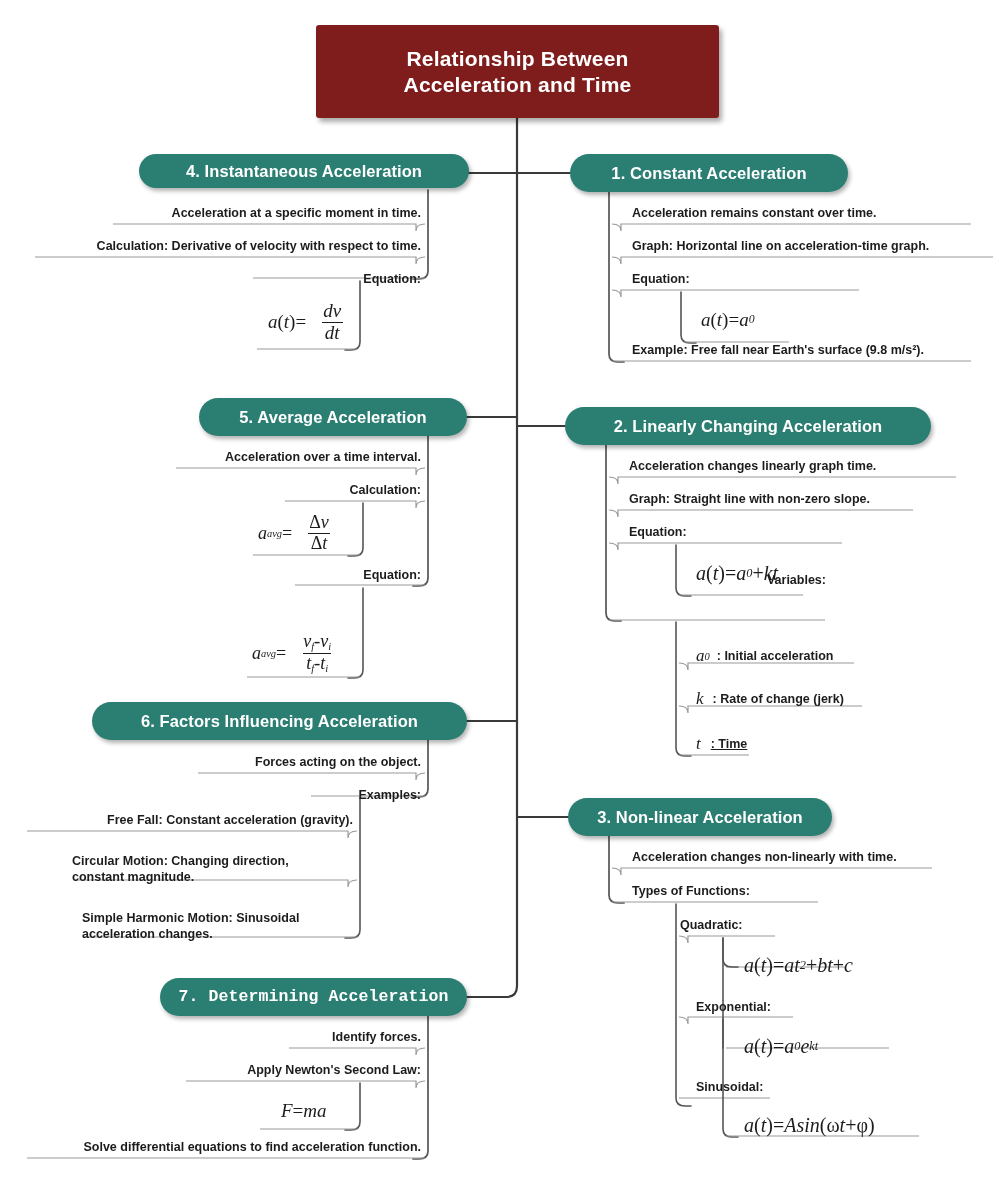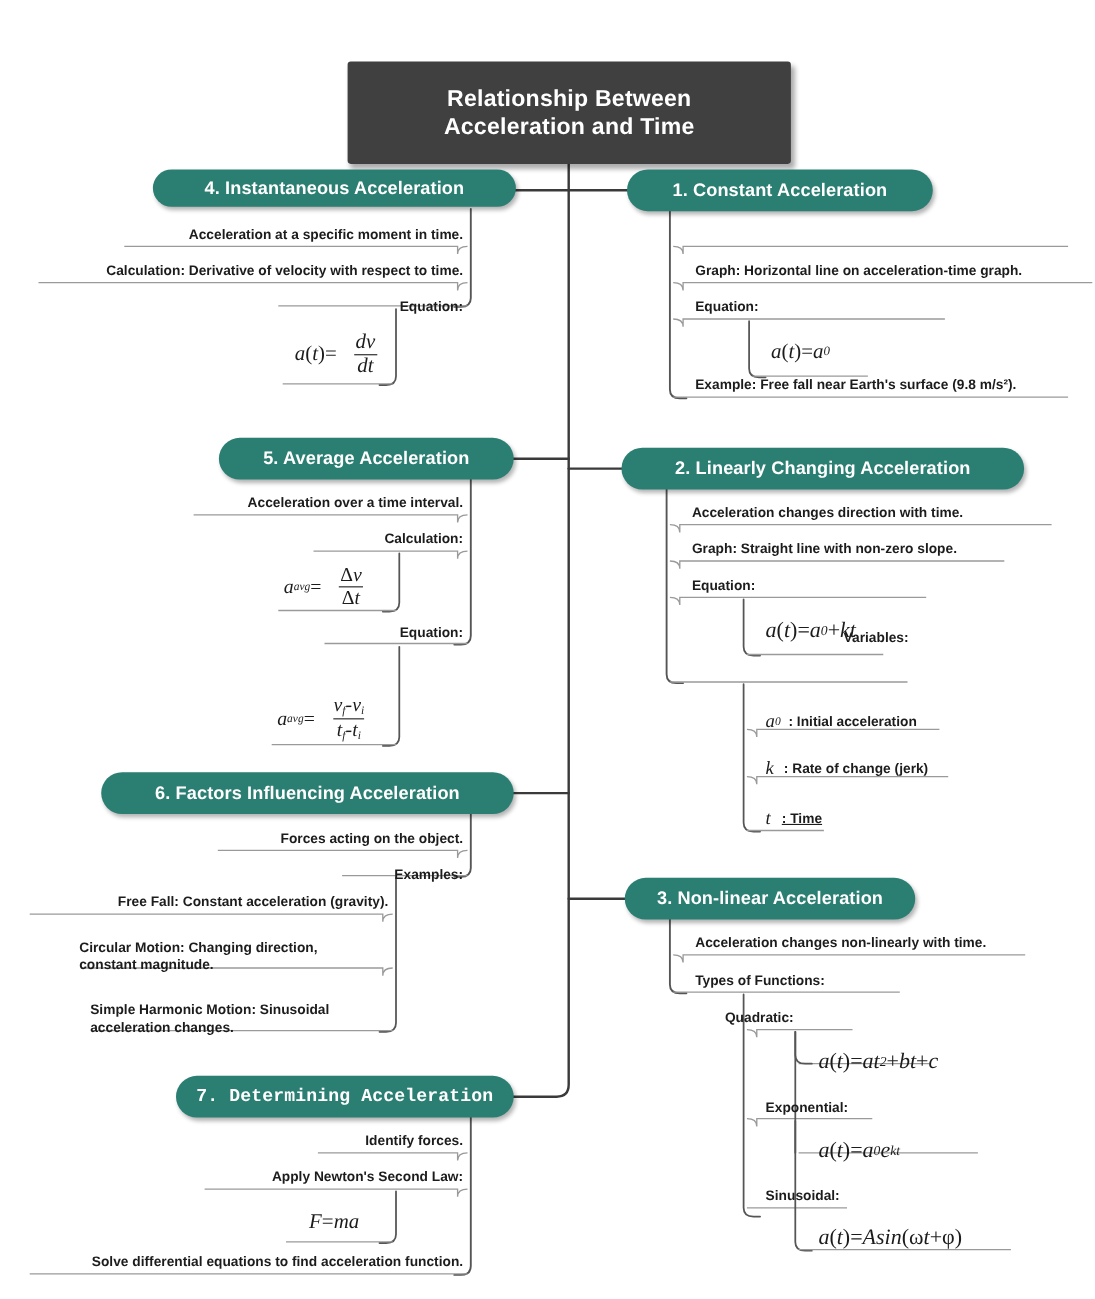--- a/index.html
+++ b/index.html
@@ -14,27 +14,26 @@
   
   .node{
     position:absolute;
     display:flex;align-items:center;justify-content:center;
     text-align:center;
     color:#ffffff;
     font-weight:bold;
     box-sizing:border-box;
   }
   .root{
-    background:#404040;
+    background:#7f1d1d;
     border-radius:3px;
     font-size:21px;
     line-height:26px;
     letter-spacing:.2px;
     box-shadow:3px 4px 5px rgba(0,0,0,.33);
-    margin-top:31px;
   }
   .topic{
     background:#2b7e72;
     border-radius:21px;
     font-size:16.5px;
     line-height:20px;
     letter-spacing:.1px;
     padding:0 18px;
     box-shadow:2px 3px 4px rgba(0,0,0,.30);
     white-space:nowrap;
@@ -248,33 +247,34 @@
   <div class="node topic" style="left:199px;top:398px;width:268px;height:38px;">
     <span>5. Average Acceleration</span>
   </div>
   <div class="node topic" style="left:92px;top:702px;width:375px;height:38px;">
     <span>6. Factors Influencing Acceleration</span>
   </div>
   <div class="node topic" style="left:160px;top:978px;width:307px;height:38px;font-family:Liberation Mono, monospace;">
     <span>7. Determining Acceleration</span>
   </div>
 
+  <div class="leaf r" style="left:628px;top:205px;width:340px;">Acceleration remains constant over time.</div>
   <div class="leaf r" style="left:628px;top:238px;width:362px;">Graph: Horizontal line on acceleration-time graph.</div>
   <div class="leaf r" style="left:628px;top:271px;width:230px;">Equation:</div>
   <div class="math" style="left:695px;top:305px;height:30px;">
     <span>a</span>
       <span class="up">(</span>
       <span>t</span>
       <span class="up">)=</span>
       <span>a</span>
       <sub>0</sub>
   </div>
   <div class="leaf r" style="left:628px;top:342px;width:345px;">Example: Free fall near Earth's surface (9.8 m/s²).</div>
 
-  <div class="leaf r" style="left:625px;top:458px;width:335px;">Acceleration changes direction with time.</div>
+  <div class="leaf r" style="left:625px;top:458px;width:335px;">Acceleration changes linearly graph time.</div>
   <div class="leaf r" style="left:625px;top:491px;width:292px;">Graph: Straight line with non-zero slope.</div>
   <div class="leaf r" style="left:625px;top:524px;width:220px;">Equation:</div>
   <div class="math" style="left:690px;top:557px;height:32px;font-size:20px;">
     <span>a</span>
       <span class="up">(</span>
       <span>t</span>
       <span class="up">)=</span>
       <span>a</span>
       <sub>0</sub>
       <span class="up">+</span>
@@ -292,21 +292,21 @@
       <span style="font-family:'Liberation Sans',sans-serif;font-style:normal;font-size:12.5px;font-weight:bold;margin-left:9px;">: Rate of change (jerk)</span>
   </div>
   <div class="math" style="left:690px;top:731px;height:26px;font-size:17px;">
     <span>t</span>
       <span style="font-family:'Liberation Sans',sans-serif;font-style:normal;font-size:12.5px;font-weight:bold;margin-left:10px;text-decoration:underline;">: Time</span>
   </div>
 
   <div class="leaf r" style="left:628px;top:849px;width:310px;">Acceleration changes non-linearly with time.</div>
   <div class="leaf r" style="left:628px;top:883px;width:200px;">Types of Functions:</div>
 
-  <div class="leaf r" style="left:655px;top:917px;width:100px;">Quadratic:</div>
+  <div class="leaf r" style="left:676px;top:917px;width:100px;">Quadratic:</div>
   <div class="math" style="left:738px;top:950px;height:30px;font-size:20px;">
     <span>a</span>
       <span class="up">(</span>
       <span>t</span>
       <span class="up">)=</span>
       <span>at</span>
       <sup>2</sup>
       <span class="up">+</span>
       <span>bt</span>
       <span class="up">+</span>

